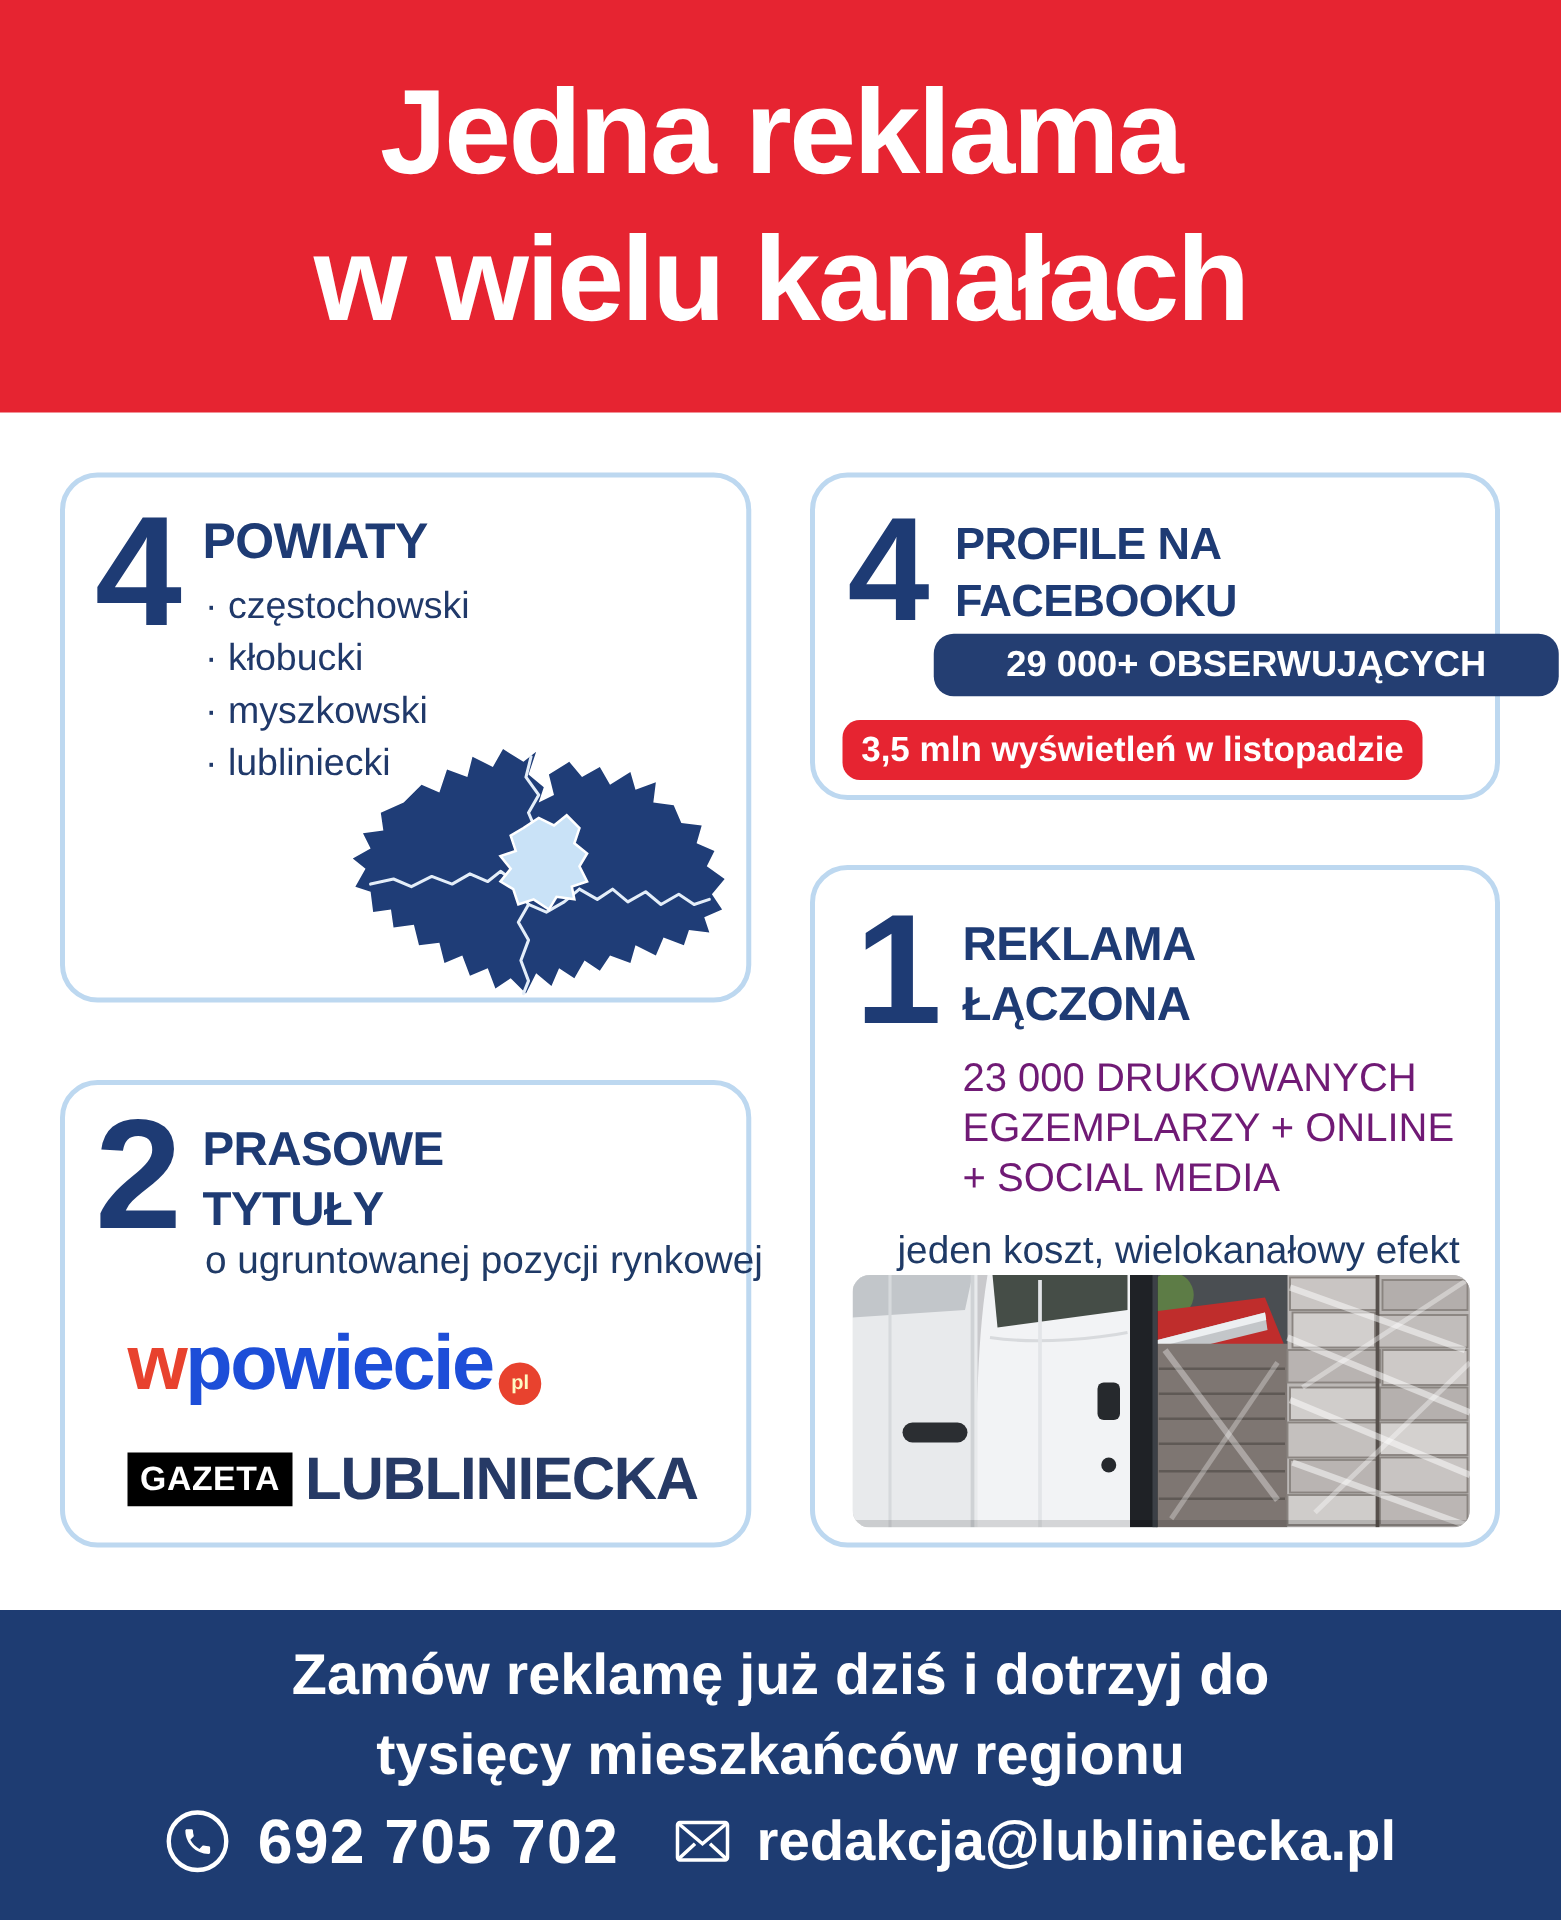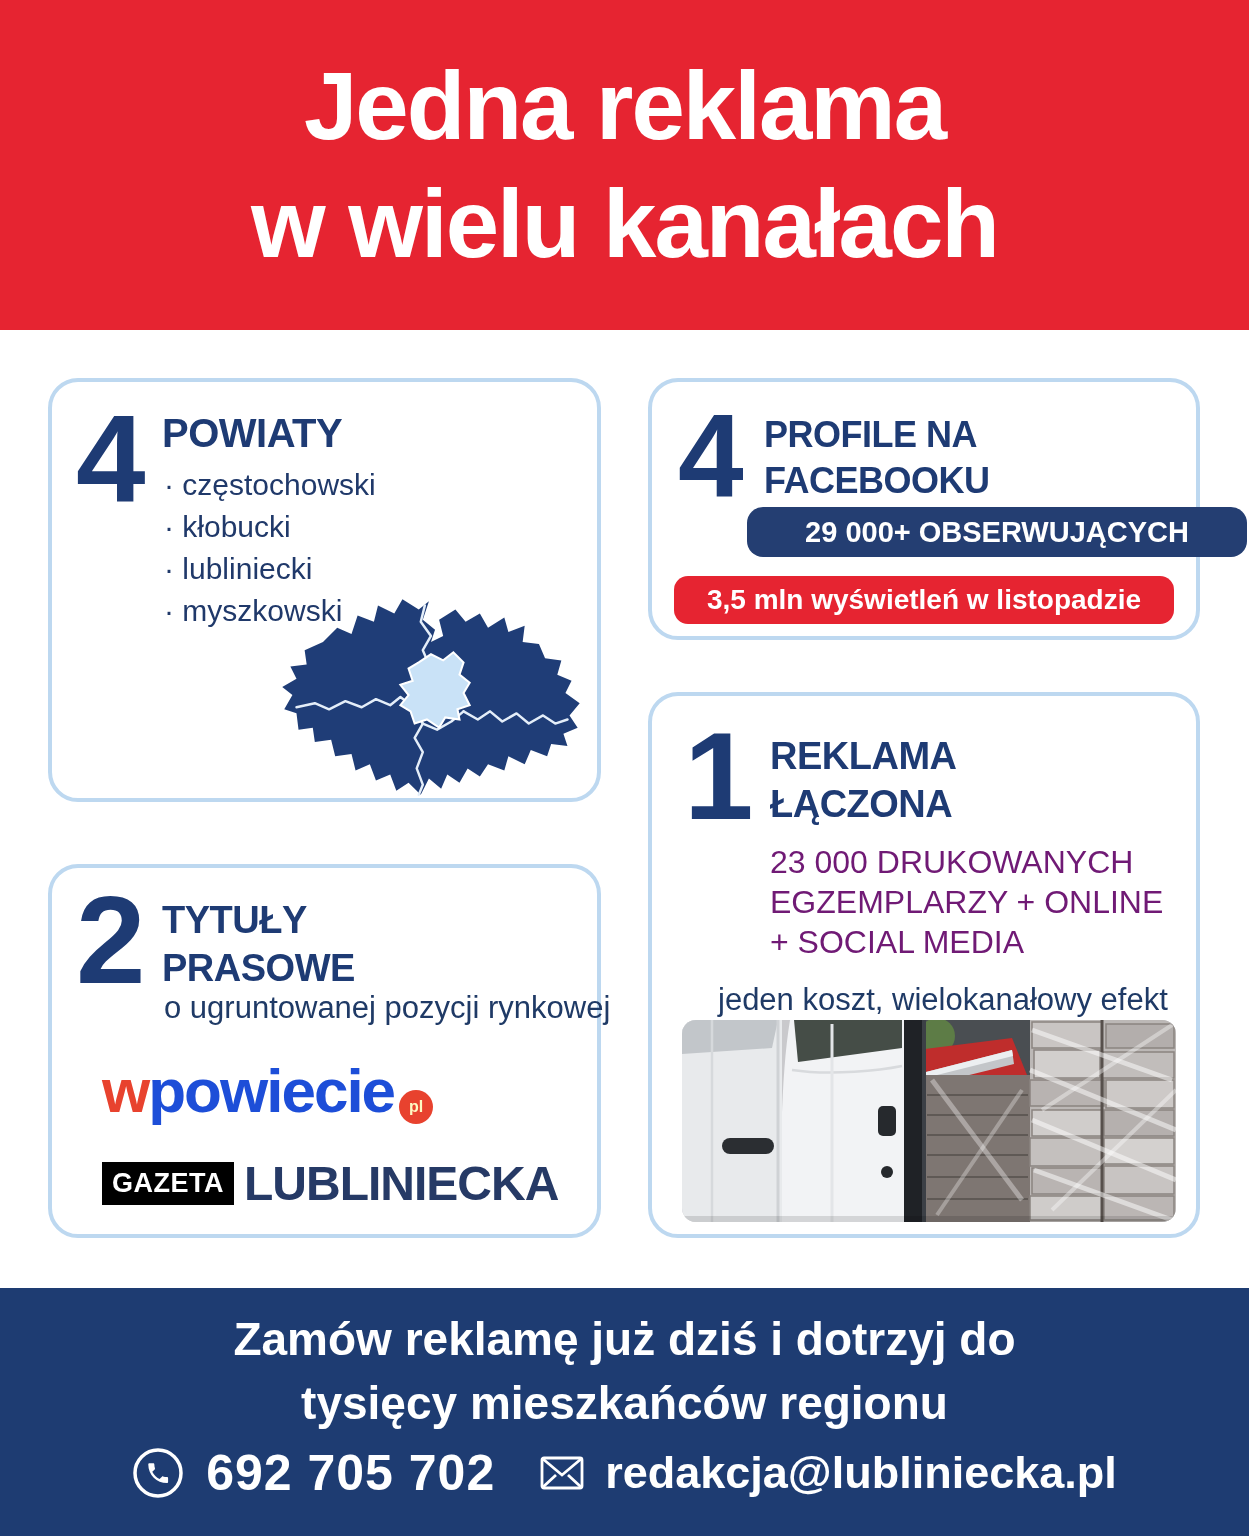--- a/index.html
+++ b/index.html
@@ -41,21 +41,21 @@
     color:#20396A;font-size:30px;line-height:42px;
   }
   .powiat-list li::before{content:"\00B7\00A0";color:#20396A;}
   .map-wrap{position:absolute;left:218px;top:203px;width:326px;height:216px;}
   
   .pill{
     position:absolute;display:flex;align-items:center;justify-content:center;
     color:#ffffff;font-weight:bold;white-space:nowrap;
   }
   .pill-navy{left:95px;top:125px;width:500px;height:50px;background:#243E72;border-radius:16px;font-size:29px;}
-  .pill-red{left:22px;top:194px;width:500px;height:48px;background:#E62431;border-radius:14px;font-size:28px;}
+  .pill-red{left:22px;top:194px;width:464px;height:48px;background:#E62431;border-radius:14px;font-size:28px;}
   
   .reklama-body{
     position:absolute;left:118px;top:146px;color:#701a75;font-size:32px;line-height:40px;
     font-weight:normal;
   }
   .reklama-note{position:absolute;left:66px;top:286px;color:#1F3A66;font-size:31px;white-space:nowrap;}
   .photo{position:absolute;left:30px;top:324px;width:494px;height:202px;border-radius:14px;overflow:hidden;}
   
   .tytuly-sub{position:absolute;left:112px;top:122px;color:#1F3A66;font-size:31px;white-space:nowrap;}
   .logo-wpowiecie{
@@ -101,22 +101,22 @@
   <div class="line">Jedna reklama</div>
   <div class="line">w wielu kanałach</div>
 </div>
 
 <div class="card card-powiaty">
   <div class="bignum" style="left:24px;top:26px;">4</div>
   <div class="card-title t-powiaty">POWIATY</div>
   <ul class="powiat-list">
     <li>częstochowski</li>
     <li>kłobucki</li>
+    <li>myszkowski</li>
     <li>lubliniecki</li>
-    <li>myszkowski</li>
   </ul>
   <div class="map-wrap">
     <svg width="326" height="216" viewBox="0 0 320 212">
       <path fill="#1F3D77" d="M52,56 L66,42 L80,48 L86,30 L102,36 L106,20 L122,28 L130,14 L146,24 L156,16 L150,34 L162,44 L158,56 L170,50 L166,34 L182,24 L192,36 L206,28 L214,42 L230,32 L234,46 L250,40 L248,56 L264,58 L270,72 L286,74 L282,88 L296,94 L290,106 L304,116 L294,128 L302,140 L288,146 L292,158 L276,156 L272,168 L256,162 L250,176 L234,168 L230,182 L214,176 L206,188 L194,180 L186,194 L174,186 L168,200 L156,190 L148,206 L136,194 L124,202 L118,186 L104,192 L98,176 L84,182 L80,166 L64,168 L60,152 L44,154 L42,140 L28,142 L26,126 L14,122 L22,108 L12,100 L26,92 L20,80 L36,78 L34,64 Z"></path>
       <g fill="none" stroke="#E4EEF9" stroke-width="2.4" stroke-linejoin="round" stroke-linecap="round">
         <path d="M26,120 L44,116 L58,122 L74,114 L90,120 L104,112 L118,118 L128,110 L136,116 L144,108"></path>
         <path d="M152,20 L148,36 L158,50 L150,64 L156,78 L146,92"></path>
         <path d="M146,92 L136,100 L144,110 L138,120 L150,136"></path>
         <path d="M150,136 L142,150 L150,164 L144,180 L150,196 L146,206"></path>
         <path d="M190,124 L204,132 L216,124 L228,134 L242,126 L254,136 L268,128 L280,136 L292,132"></path>
@@ -217,22 +217,22 @@
       <path d="M96,0 V202" stroke="#cfd2d5" stroke-width="3" fill="none"></path>
       <rect x="40" y="118" width="52" height="16" rx="8" fill="#2b2e32"></rect>
       <rect x="0" y="196" width="494" height="6" fill="rgba(0,0,0,0.12)"></rect>
     </svg>
   </div>
 </div>
 
 <div class="card card-tytuly">
   <div class="bignum" style="left:24px;top:22px;">2</div>
   <div class="card-title t-tytuly">
+    <div>PRASOWE</div>
     <div>TYTUŁY</div>
-    <div>PRASOWE</div>
   </div>
   <div class="tytuly-sub">o ugruntowanej pozycji rynkowej</div>
   <div class="logo-wpowiecie">
     <span class="w">w</span>
       <span class="rest">powiecie</span>
     <span class="tld">pl</span>
   </div>
   <div class="logo-gazeta">
     <span class="box">GAZETA</span>
     <span class="name">LUBLINIECKA</span>

